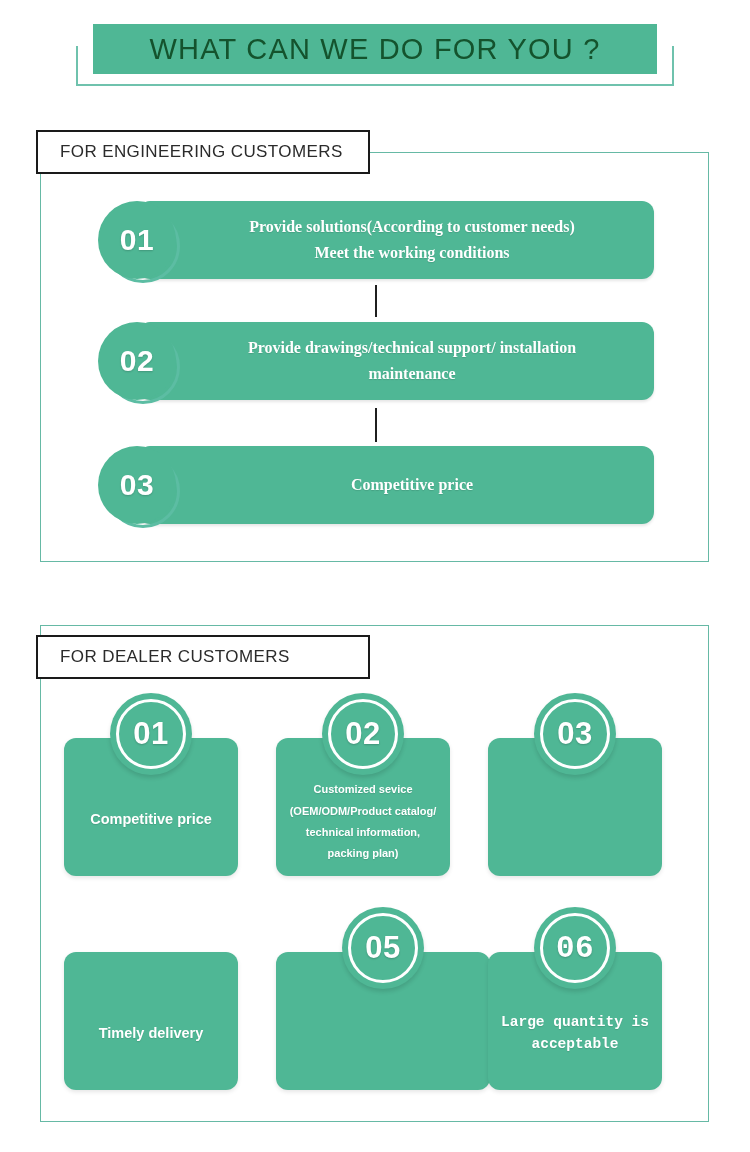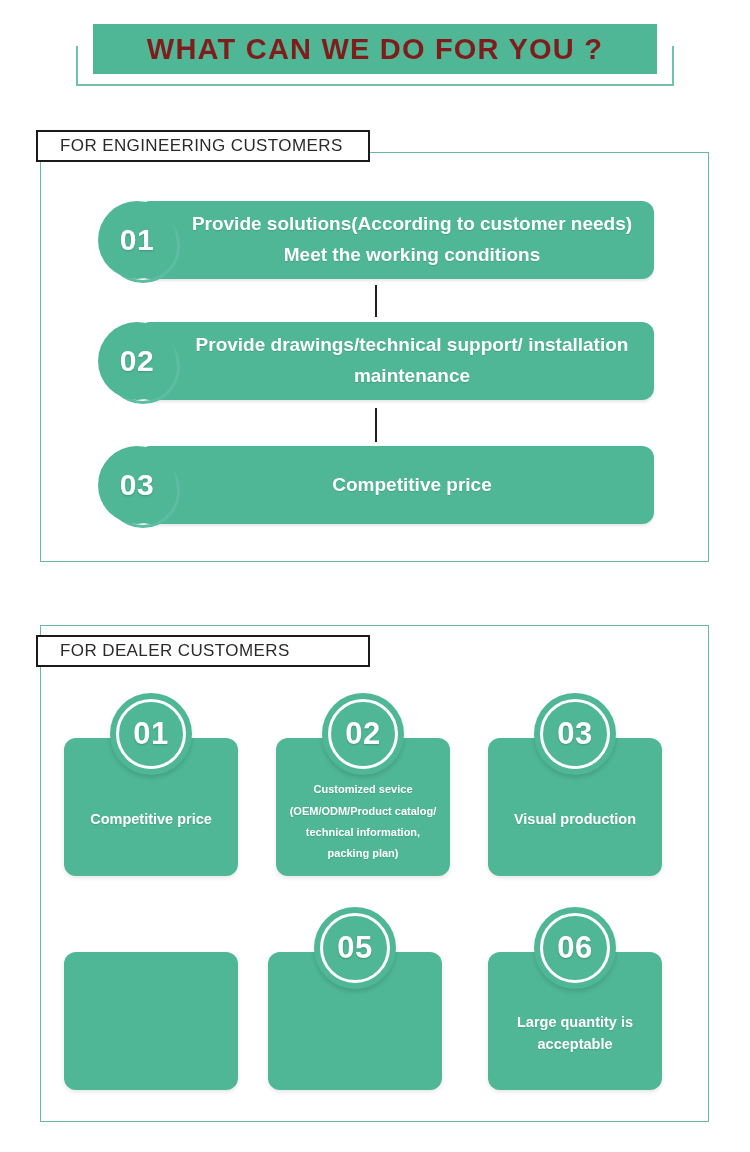--- a/index.html
+++ b/index.html
@@ -37,44 +37,44 @@
     left: 93px;
     top: 24px;
     width: 564px;
     height: 50px;
     background: #4fb795;
     display: flex;
     align-items: center;
     justify-content: center;
   }
   .header-title {
-    color: #7f1d1d;
+    color: #14532d;
     font-size: 29px;
-    font-weight: bold;
+    font-weight: normal;
     letter-spacing: 1.2px;
     white-space: nowrap;
   }
 
   
   .section {
     position: absolute;
     left: 40px;
     width: 669px;
     border: 1px solid #66b9a5;
     box-sizing: border-box;
     background: transparent;
   }
   #section-engineering { top: 152px; height: 410px; }
   #section-dealer      { top: 625px; height: 497px; }
 
   .section-label {
     position: absolute;
     left: 36px;
     width: 334px;
-    height: 32px;
+    height: 44px;
     background: #ffffff;
     border: 2px solid #1a1a1a;
     box-sizing: border-box;
     display: flex;
     align-items: center;
     padding-left: 22px;
     z-index: 5;
   }
   #label-engineering { top: 130px; }
   #label-dealer      { top: 603px; margin-top: 32px; }
@@ -105,27 +105,28 @@
     height: 78px;
     background: #4fb795;
     border-radius: 12px;
     display: flex;
     align-items: center;
     justify-content: center;
     box-shadow: 0 2px 3px rgba(0,0,0,0.10);
   }
   .step-text {
     color: #ffffff;
-    font-size: 19px;
+    font-size: 16px;
     font-weight: bold;
     text-align: center;
     line-height: 1.62;
     padding-left: 48px;
     padding-right: 16px;
     text-shadow: 0 1px 1px rgba(0,0,0,0.12);
+    font-family: Liberation Serif, serif;
   }
 
   .step-badge {
     position: absolute;
     left: 0;
     top: 0;
     width: 78px;
     height: 78px;
     z-index: 3;
   }
@@ -243,22 +244,22 @@
     font-size: 31px;
     font-weight: bold;
     letter-spacing: 0.5px;
     text-shadow: 0 1px 2px rgba(0,0,0,0.2);
   }
 
   #card-1 { left: 64px;  top: 738px; }
   #card-2 { left: 276px; top: 738px; }
   #card-3 { left: 488px; top: 738px; }
   #card-4 { left: 64px;  top: 952px; }
-  #card-5 { left: 268px; top: 952px; }
-  #card-6 { left: 488px; top: 952px; }
+  #card-5 { left: 276px; top: 952px; padding-left: 40px; }
+  #card-6 { left: 488px; top: 952px; font-family: Liberation Mono, monospace; }
 </style>
 </head>
 <body>
 
 <div class="header-wrap">
   <div class="header-bracket"></div>
   <div class="header-banner">
     <div class="header-title">WHAT CAN WE DO FOR YOU ?</div>
   </div>
 </div>
@@ -336,26 +337,26 @@
     <span class="card-title">Customized sevice<br>(OEM/ODM/Product catalog/<br>technical information,<br>packing plan)</span>
   </div>
 </div>
 
 <div class="card" id="card-3">
   <div class="card-badge">
     <div class="ring-outer"></div>
     <div class="ring-inner"></div>
     <div class="num">03</div>
   </div>
+</div>
+
+<div class="card" id="card-4">
   <div class="card-inner">
-    <span class="card-title">Visual production</span>
-  </div>
-</div>
-
-<div class="card" id="card-4">
+    <span class="card-title">Timely delivery</span>
+  </div>
 </div>
 
 <div class="card" id="card-5">
   <div class="card-badge">
     <div class="ring-outer"></div>
     <div class="ring-inner"></div>
     <div class="num">05</div>
   </div>
 </div>
 

